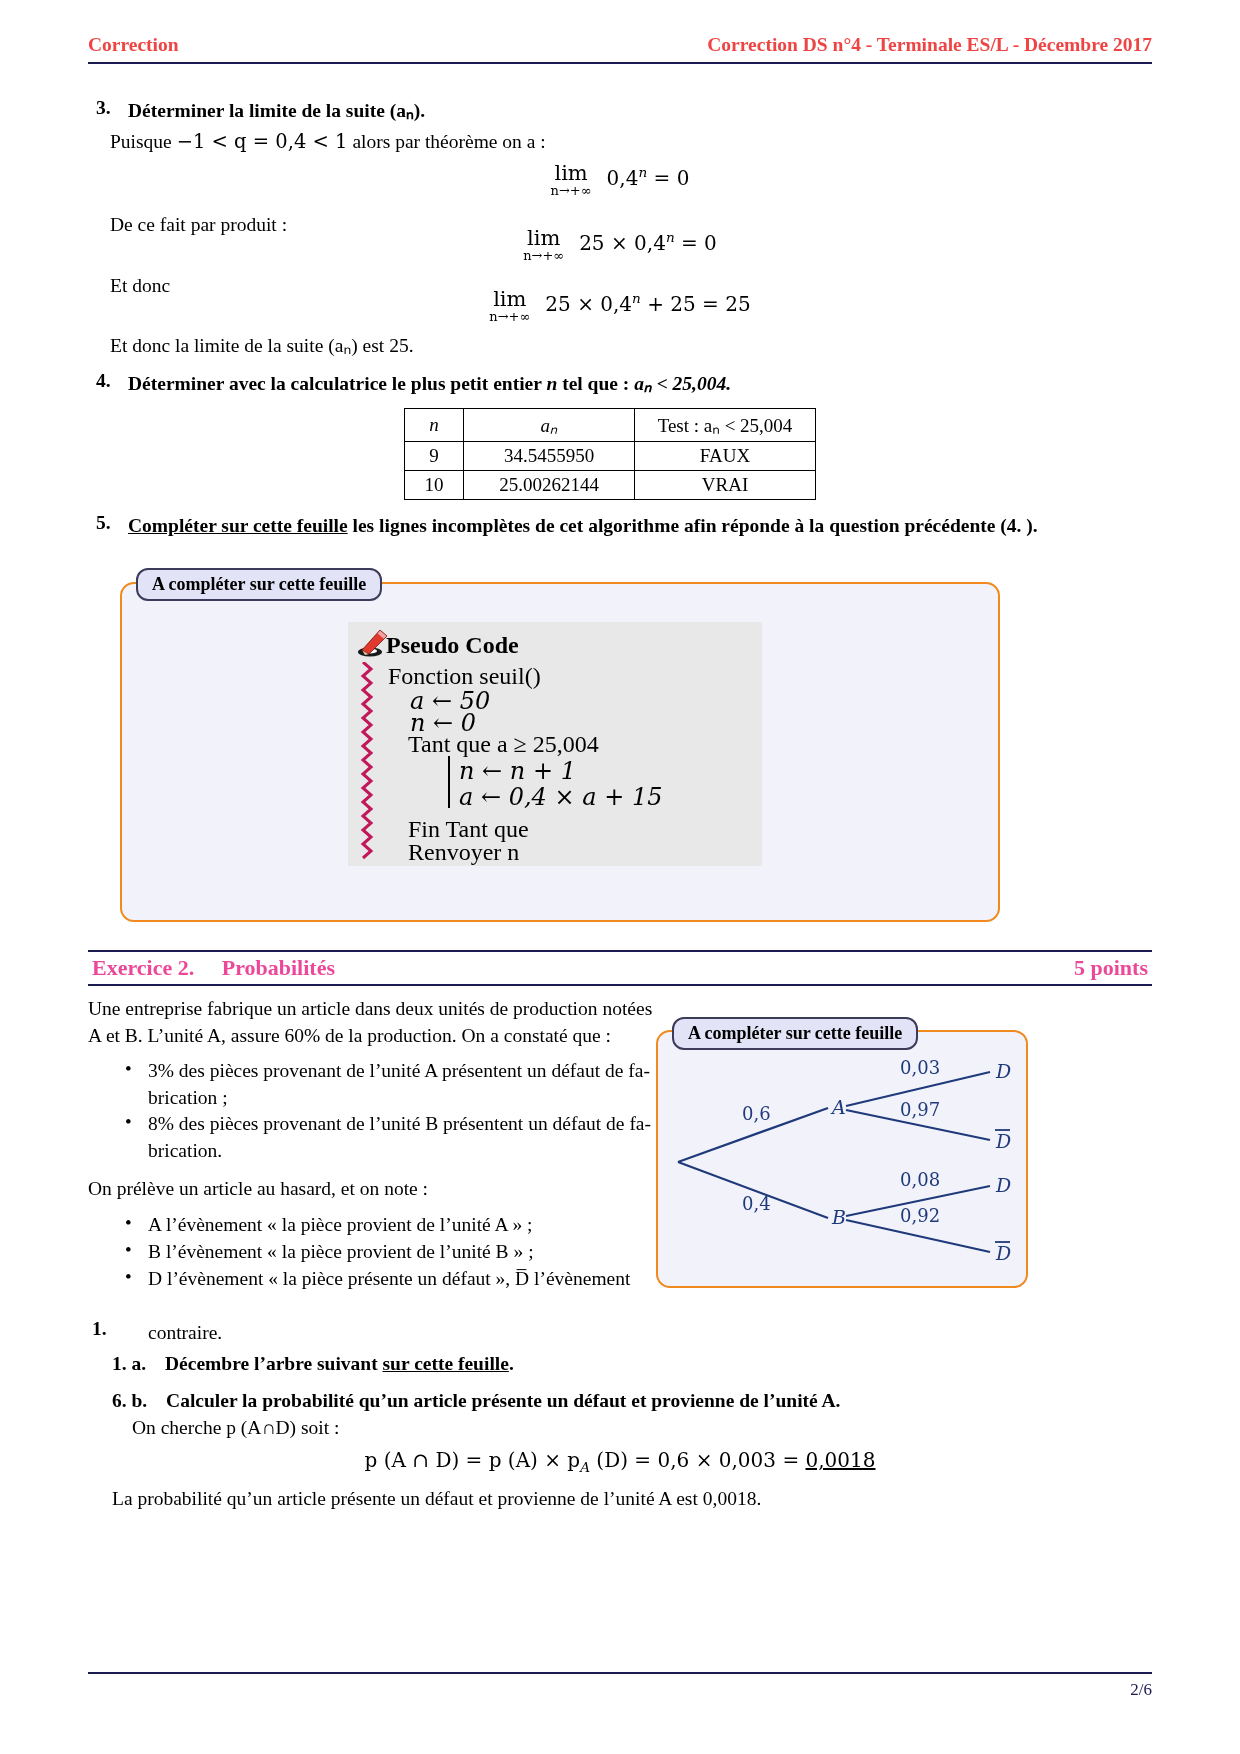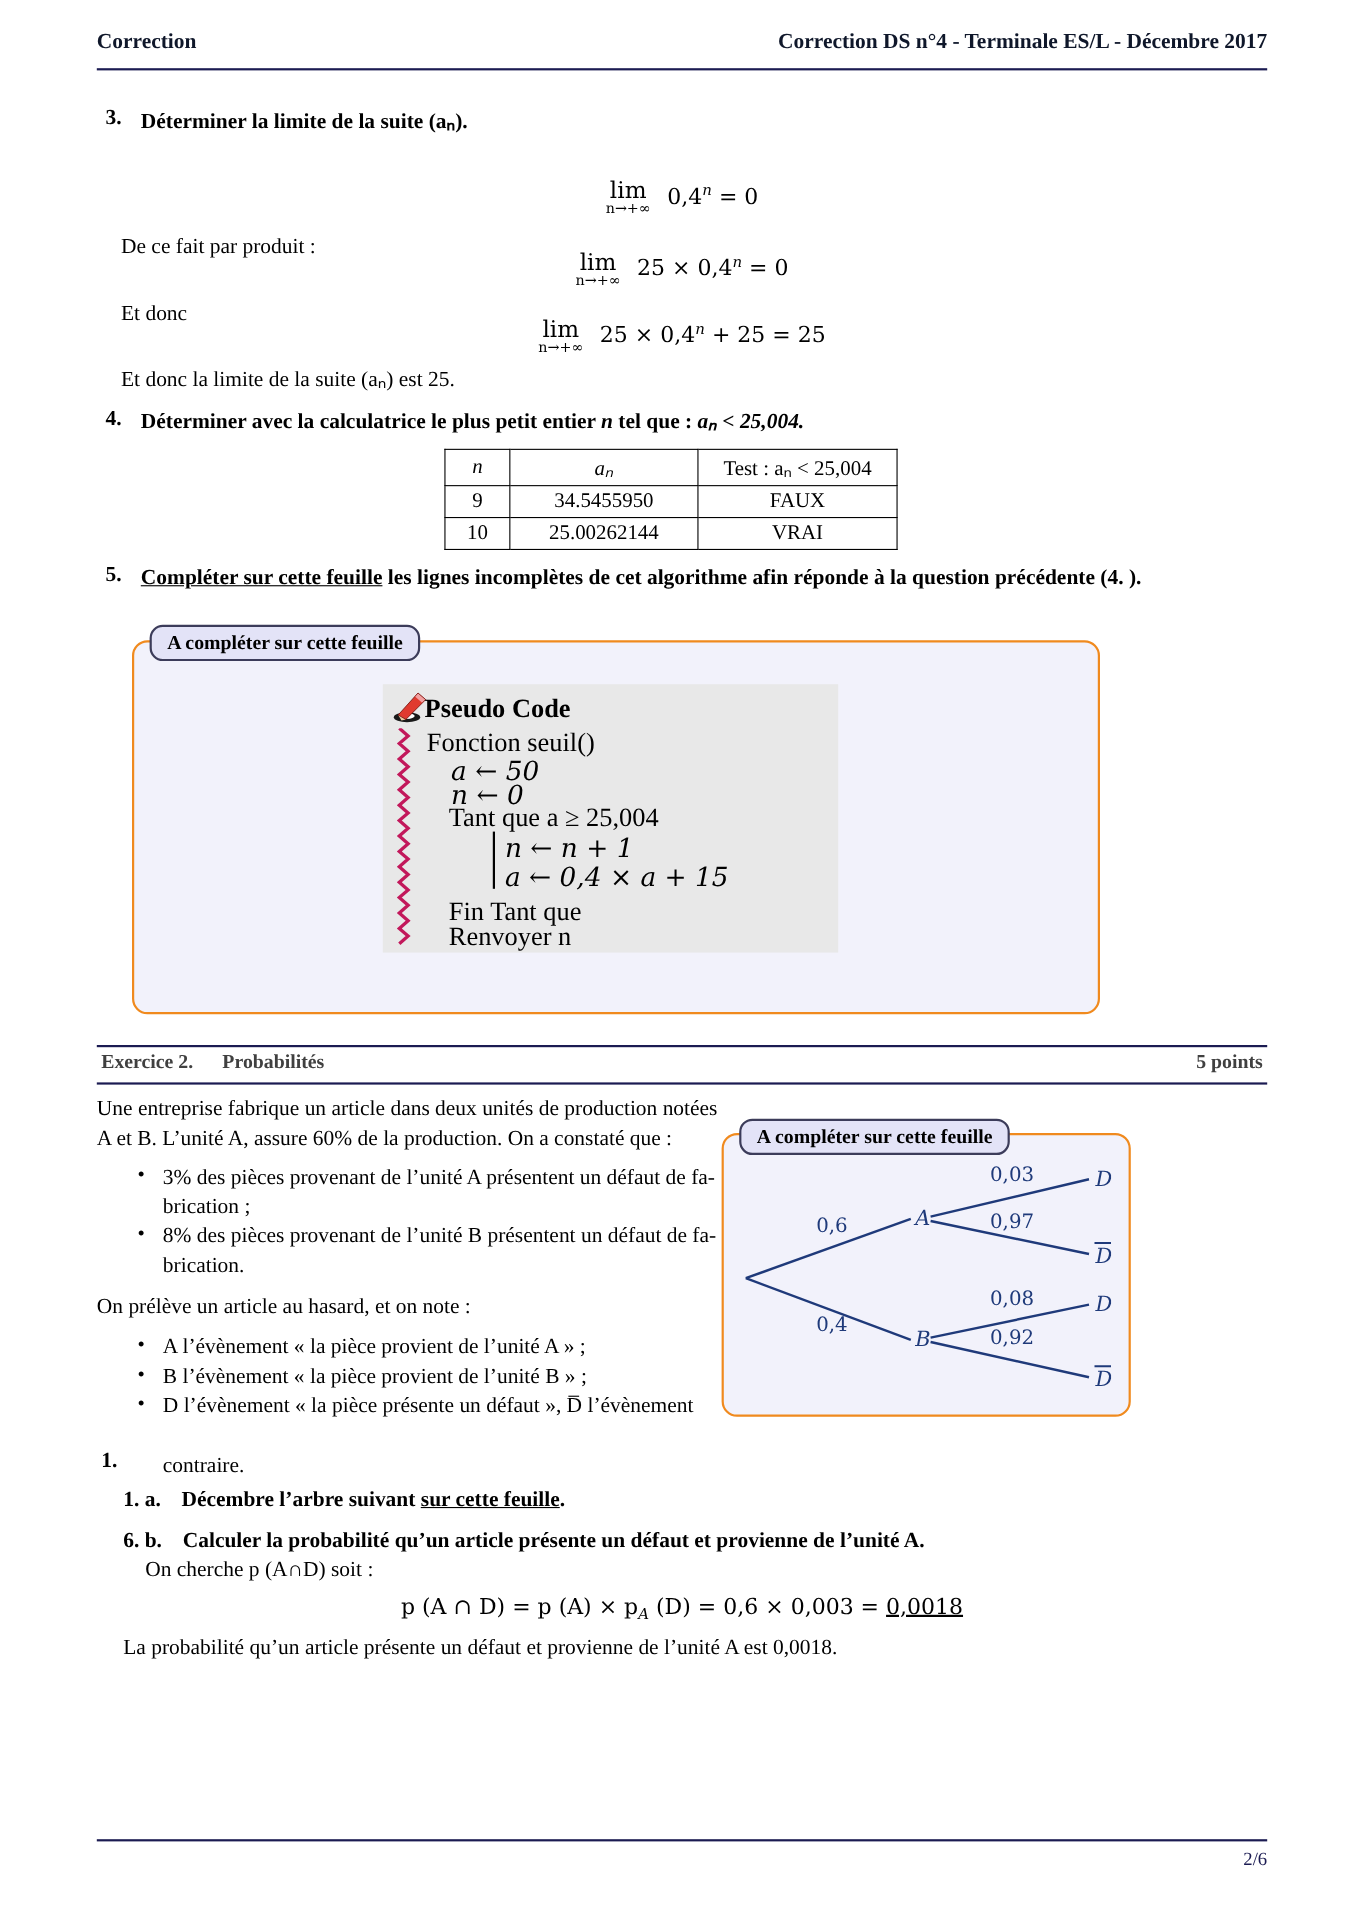--- a/index.html
+++ b/index.html
@@ -5,22 +5,22 @@
   html,body{margin:0;padding:0;}
   body{
     width:1240px;height:1754px;background:#ffffff;
     font-family:"Liberation Serif", serif;color:#000;
     position:relative;overflow:hidden;
   }
   .page{position:absolute;left:0;top:0;width:1240px;height:1754px;}
 
   
   .header{position:absolute;left:88px;top:28px;width:1064px;height:34px;
-    display:flex;justify-content:space-between;align-items:flex-start;
-    color:#0f172a;font-weight:bold;font-size:19.5px;}
+    display:flex;justify-content:space-between;align-items:center;
+    color:#ef4444;font-weight:bold;font-size:19.5px;}
   .header .hl{letter-spacing:0px;}
   .header .hr{letter-spacing:0px;}
   .header-rule{position:absolute;left:88px;top:62px;width:1064px;height:2px;background:#1b1b52;}
 
   
   .footer-rule{position:absolute;left:88px;top:1672px;width:1064px;height:2px;background:#1b1b52;}
   .footer{position:absolute;left:88px;top:1680px;width:1064px;text-align:right;
     color:#1b1b52;font-size:17px;font-weight:normal;}
 
   
@@ -70,20 +70,23 @@
 
   <div class="header">
     <span class="hl">Correction</span>
     <span class="hr">Correction DS n°4  -  Terminale ES/L -  Décembre 2017</span>
   </div>
   <div class="header-rule"></div>
 
   <div class="qnum" style="left:96px;top:97px;">3.</div>
   <div class="txt b" style="left:128px;top:97px;">Déterminer la limite de la suite (aₙ).</div>
 
+  <div class="txt" style="left:110px;top:128px;">
+    <span>Puisque </span><span class="math">−1 &lt; q = 0,4 &lt; 1</span><span> alors par théorème on a :</span>
+  </div>
 
   <div class="center-eq" style="top:163px;">
     <span class="lim">
       <span class="top">lim</span>
       <span class="bot">n→+∞</span>
     </span>
     <span class="math" style="margin-left:10px;">0,4</span><sup class="mi">n</sup><span class="math"> = 0</span>
   </div>
 
   <div class="txt" style="left:110px;top:211px;">De ce fait par produit :</div>
@@ -166,21 +169,21 @@
   <div class="codeline mi" style="left:410px;top:687px;">a ← 50</div>
   <div class="codeline mi" style="left:410px;top:709px;">n ← 0</div>
   <div class="codeline" style="left:408px;top:731px;">Tant que a ≥ 25,004</div>
   <div class="vbar" style="left:448px;top:756px;height:52px;"></div>
   <div class="codeline mi" style="left:459px;top:757px;">n ← n + 1</div>
   <div class="codeline mi" style="left:459px;top:783px;">a ← 0,4 × a + 15</div>
   <div class="codeline" style="left:408px;top:816px;">Fin Tant que</div>
   <div class="codeline" style="left:408px;top:839px;">Renvoyer n</div>
 
   <div style="position:absolute;left:88px;top:950px;width:1064px;height:2px;background:#1b1b52;"></div>
-  <div style="position:absolute;left:92px;top:955px;width:1056px;display:flex;justify-content:space-between;align-items:baseline;color:#404040;font-weight:bold;font-size:18px;">
+  <div style="position:absolute;left:92px;top:955px;width:1056px;display:flex;justify-content:space-between;align-items:baseline;color:#ec4899;font-weight:bold;font-size:22px;">
     <span>
       <span>Exercice 2.</span>
       <span style="margin-left:22px;">Probabilités</span>
     </span>
     <span>5  points</span>
   </div>
   <div style="position:absolute;left:88px;top:984px;width:1064px;height:2px;background:#1b1b52;"></div>
 
   <div class="txt" style="left:88px;top:995px;">Une entreprise fabrique un article dans deux unités de production notées</div>
   <div class="txt" style="left:88px;top:1022px;">A et B. L’unité A, assure 60% de la production. On a constaté que :</div>

